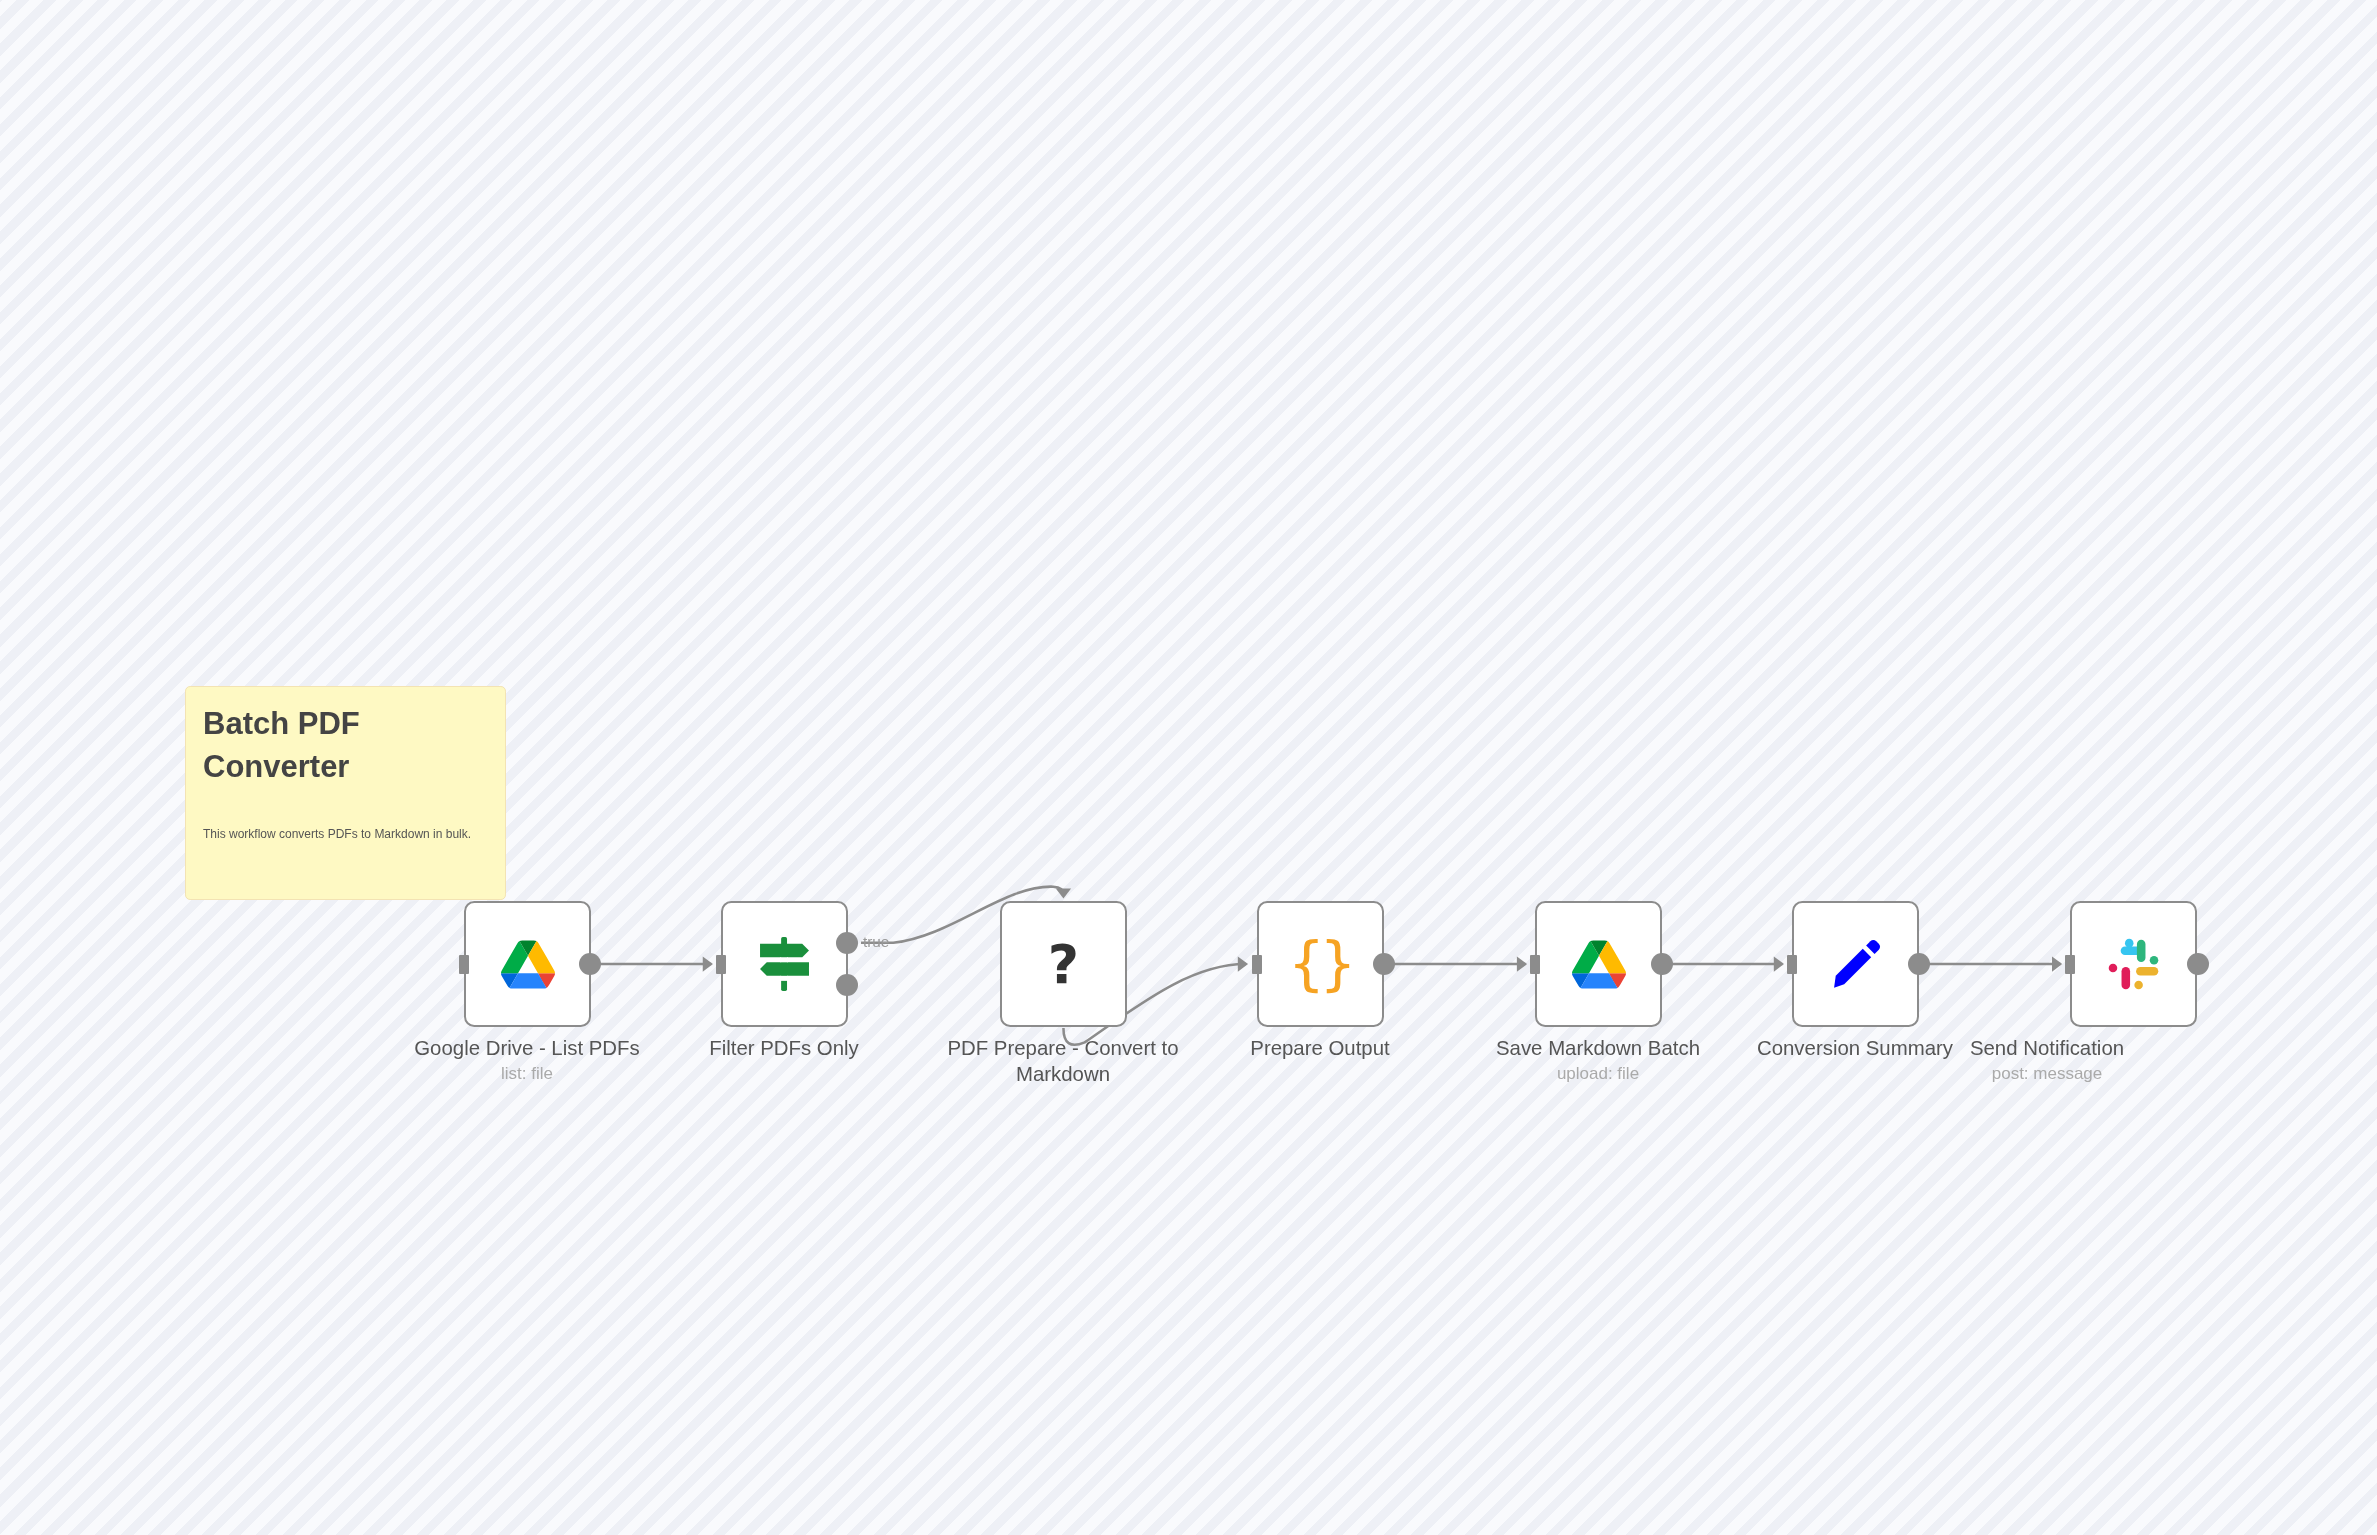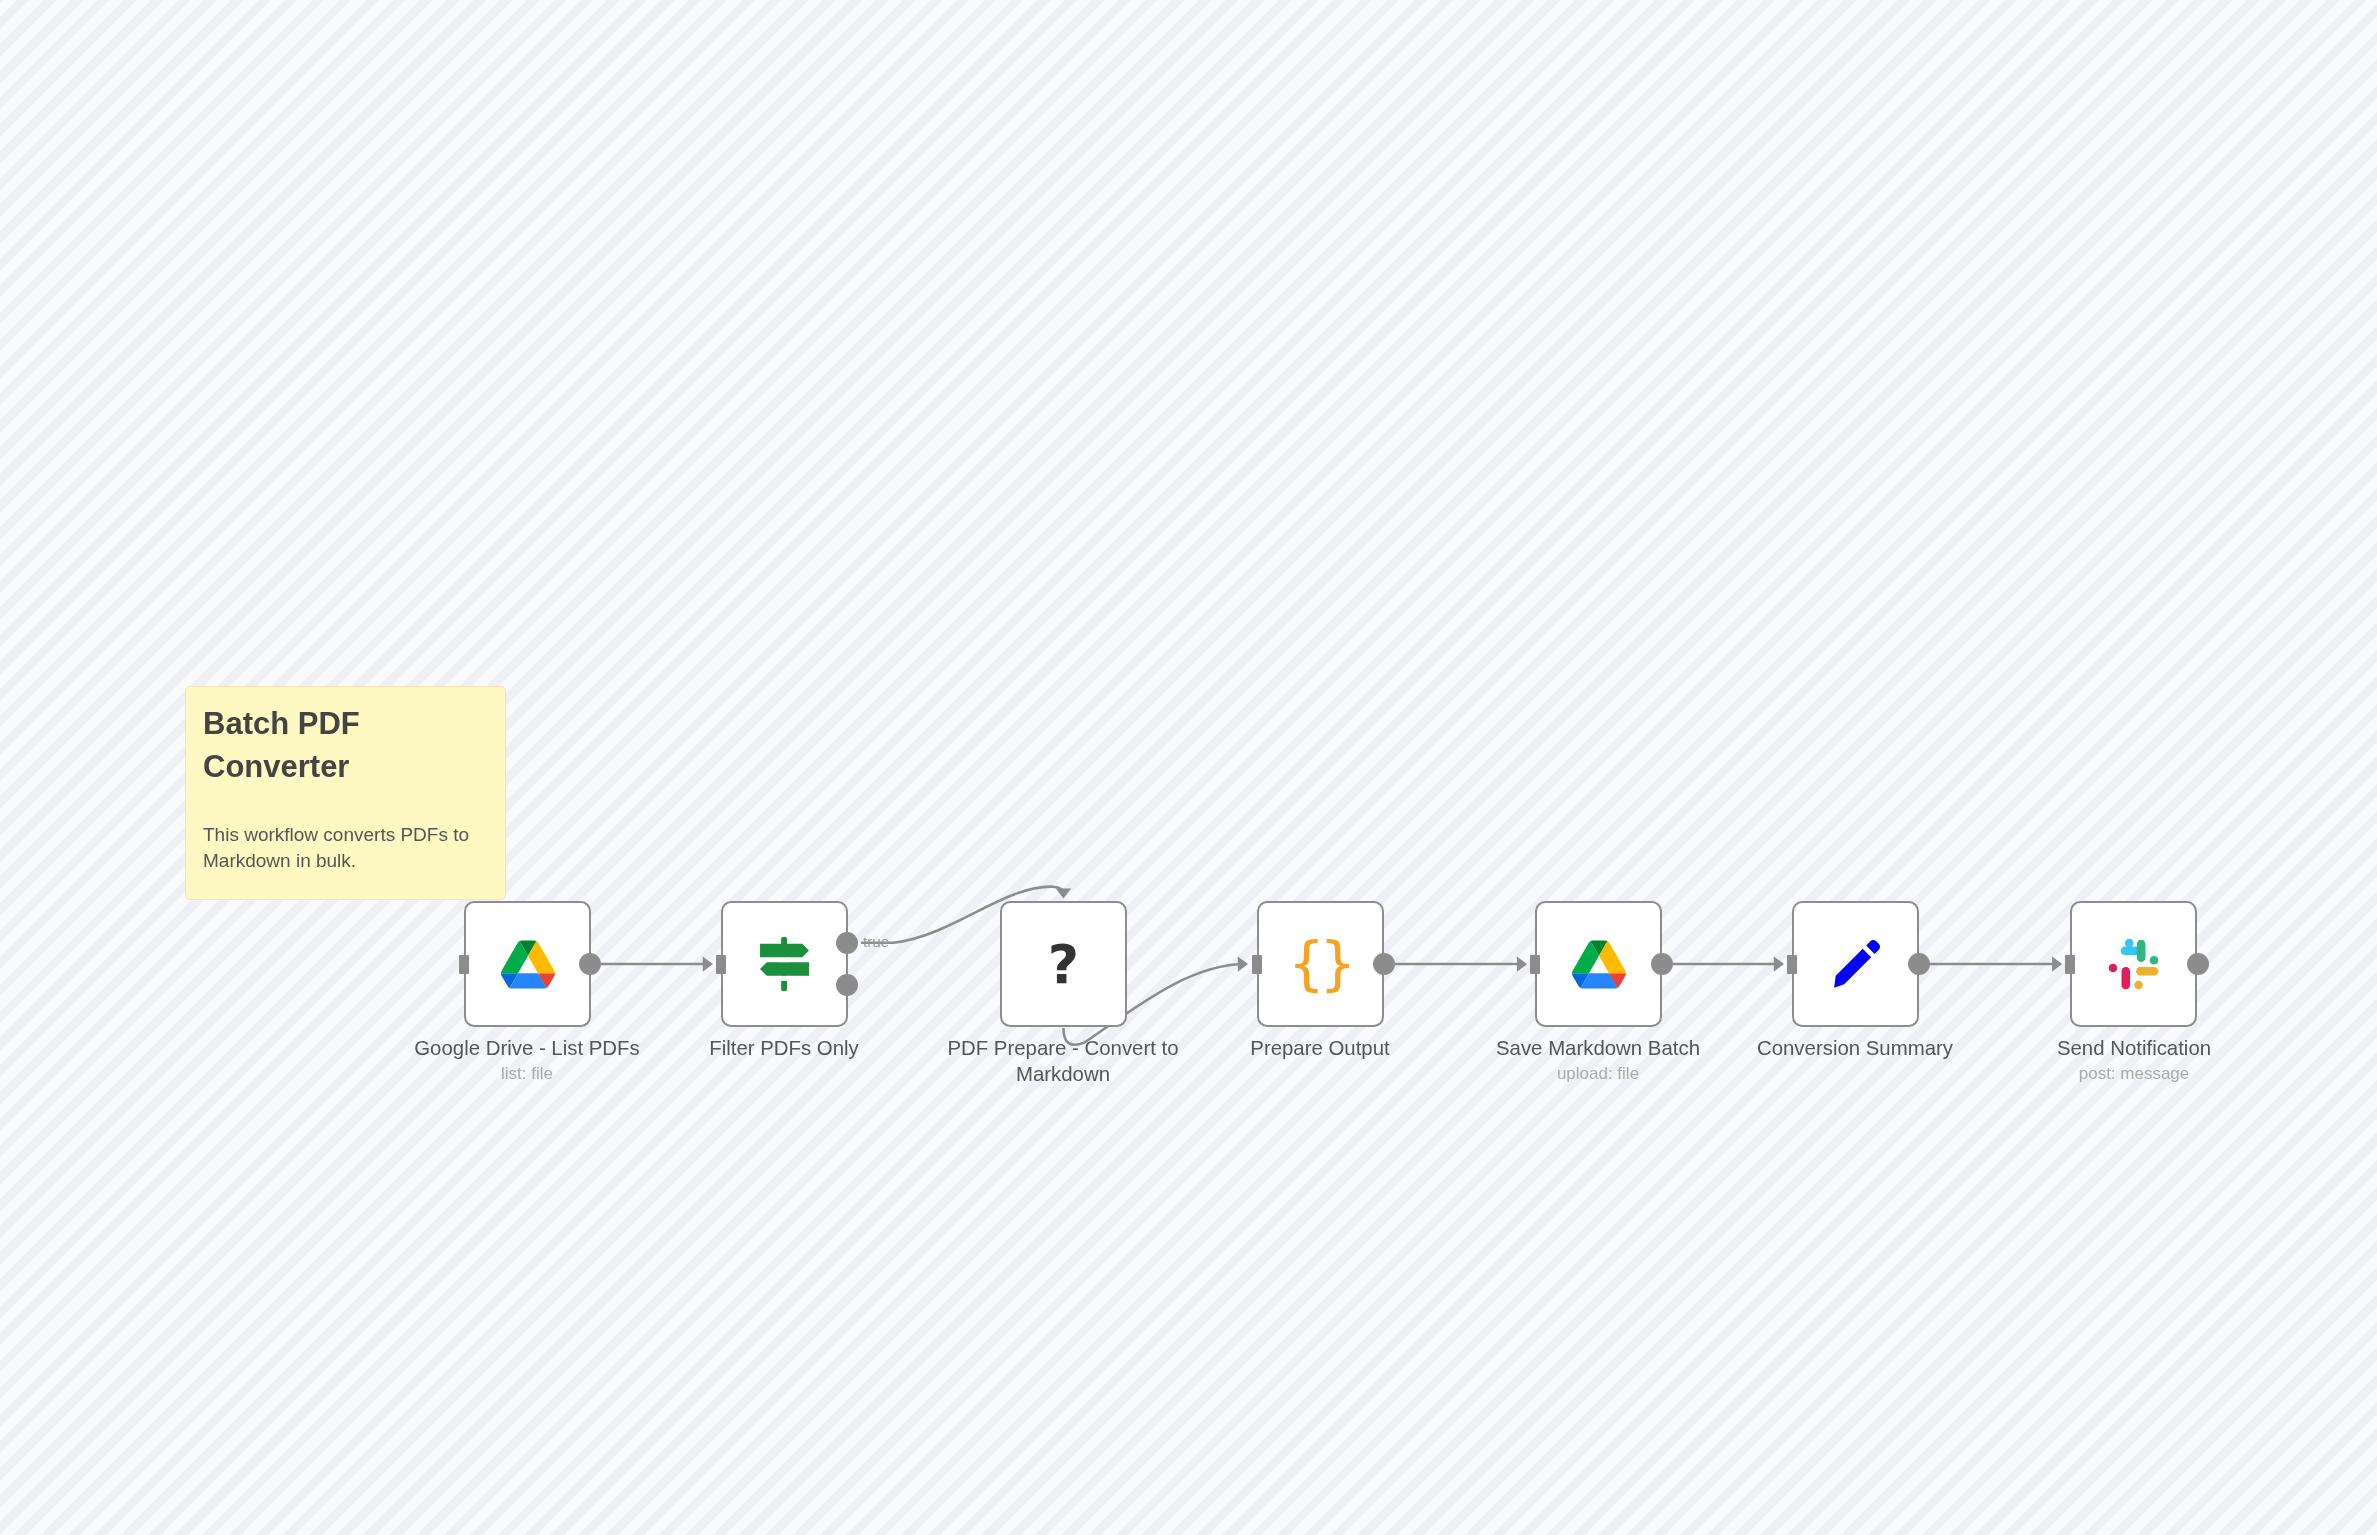--- a/index.html
+++ b/index.html
@@ -9,21 +9,21 @@
     background-color: #f7f8fb;
     background-image: repeating-linear-gradient(-45deg, #f9fafd 0px, #f9fafd 10.2px, #eef0f6 10.2px, #eef0f6 19px);
   }
   .canvas { position: absolute; left: 0; top: 0; width: 2377px; height: 1536px; }
   .sticky {
     position: absolute; left: 185px; top: 686px; width: 321px; height: 214px;
     background: #fef9c3; border: 0.9px solid #f3e3b4; border-radius: 5.1px; box-sizing: border-box;
     padding: 15.3px 17px;
   }
   .sticky-title { font-size: 31px; font-weight: bold; color: #444; line-height: 43px; margin: 0; width: 204px; }
-  .sticky-body { font-size: 19px; color: #555; line-height: 25.5px; margin-top: 34px; width: 289px; }
+  .sticky-body { font-size: 12px; color: #555; line-height: 25.5px; margin-top: 34px; width: 289px; }
   .node {
     position: absolute; top: 901px; width: 127px; height: 126px; box-sizing: border-box;
     background: #fff; border: 2.6px solid #8c8c8c; border-radius: 10.2px;
     display: flex; align-items: center; justify-content: center; cursor: pointer;
   }
   .node-icon { width: 54px; height: 54px; display: flex; align-items: center; justify-content: center; }
   .node-label {
     position: absolute; top: 1036px; width: 272px; text-align: center;
     font-size: 20.4px; line-height: 25.5px; color: #555;
   }
@@ -160,19 +160,19 @@
         <circle cx="55" cy="26" r="5" fill="#2eb67d"></circle>
         <rect x="17" y="34" width="10" height="26" rx="5" fill="#e01e5a"></rect>
         <circle cx="7" cy="35" r="5" fill="#e01e5a"></circle>
         <rect x="34" y="34" width="26" height="10" rx="5" fill="#ecb22e"></rect>
         <circle cx="37" cy="55" r="5" fill="#ecb22e"></circle>
       </svg>
     </span>
   </div>
   <div class="port-in" style="left:2065px; top:955px;"></div>
   <div class="port-out" style="left:2187px; top:953px;"></div>
-  <div class="node-label" style="left:1998px;">
+  <div class="node-label" style="left:1911px;">
     <span>Send Notification</span>
     <span class="node-sub">post: message</span>
   </div>
 
 </div>
 
 
 </body></html>

